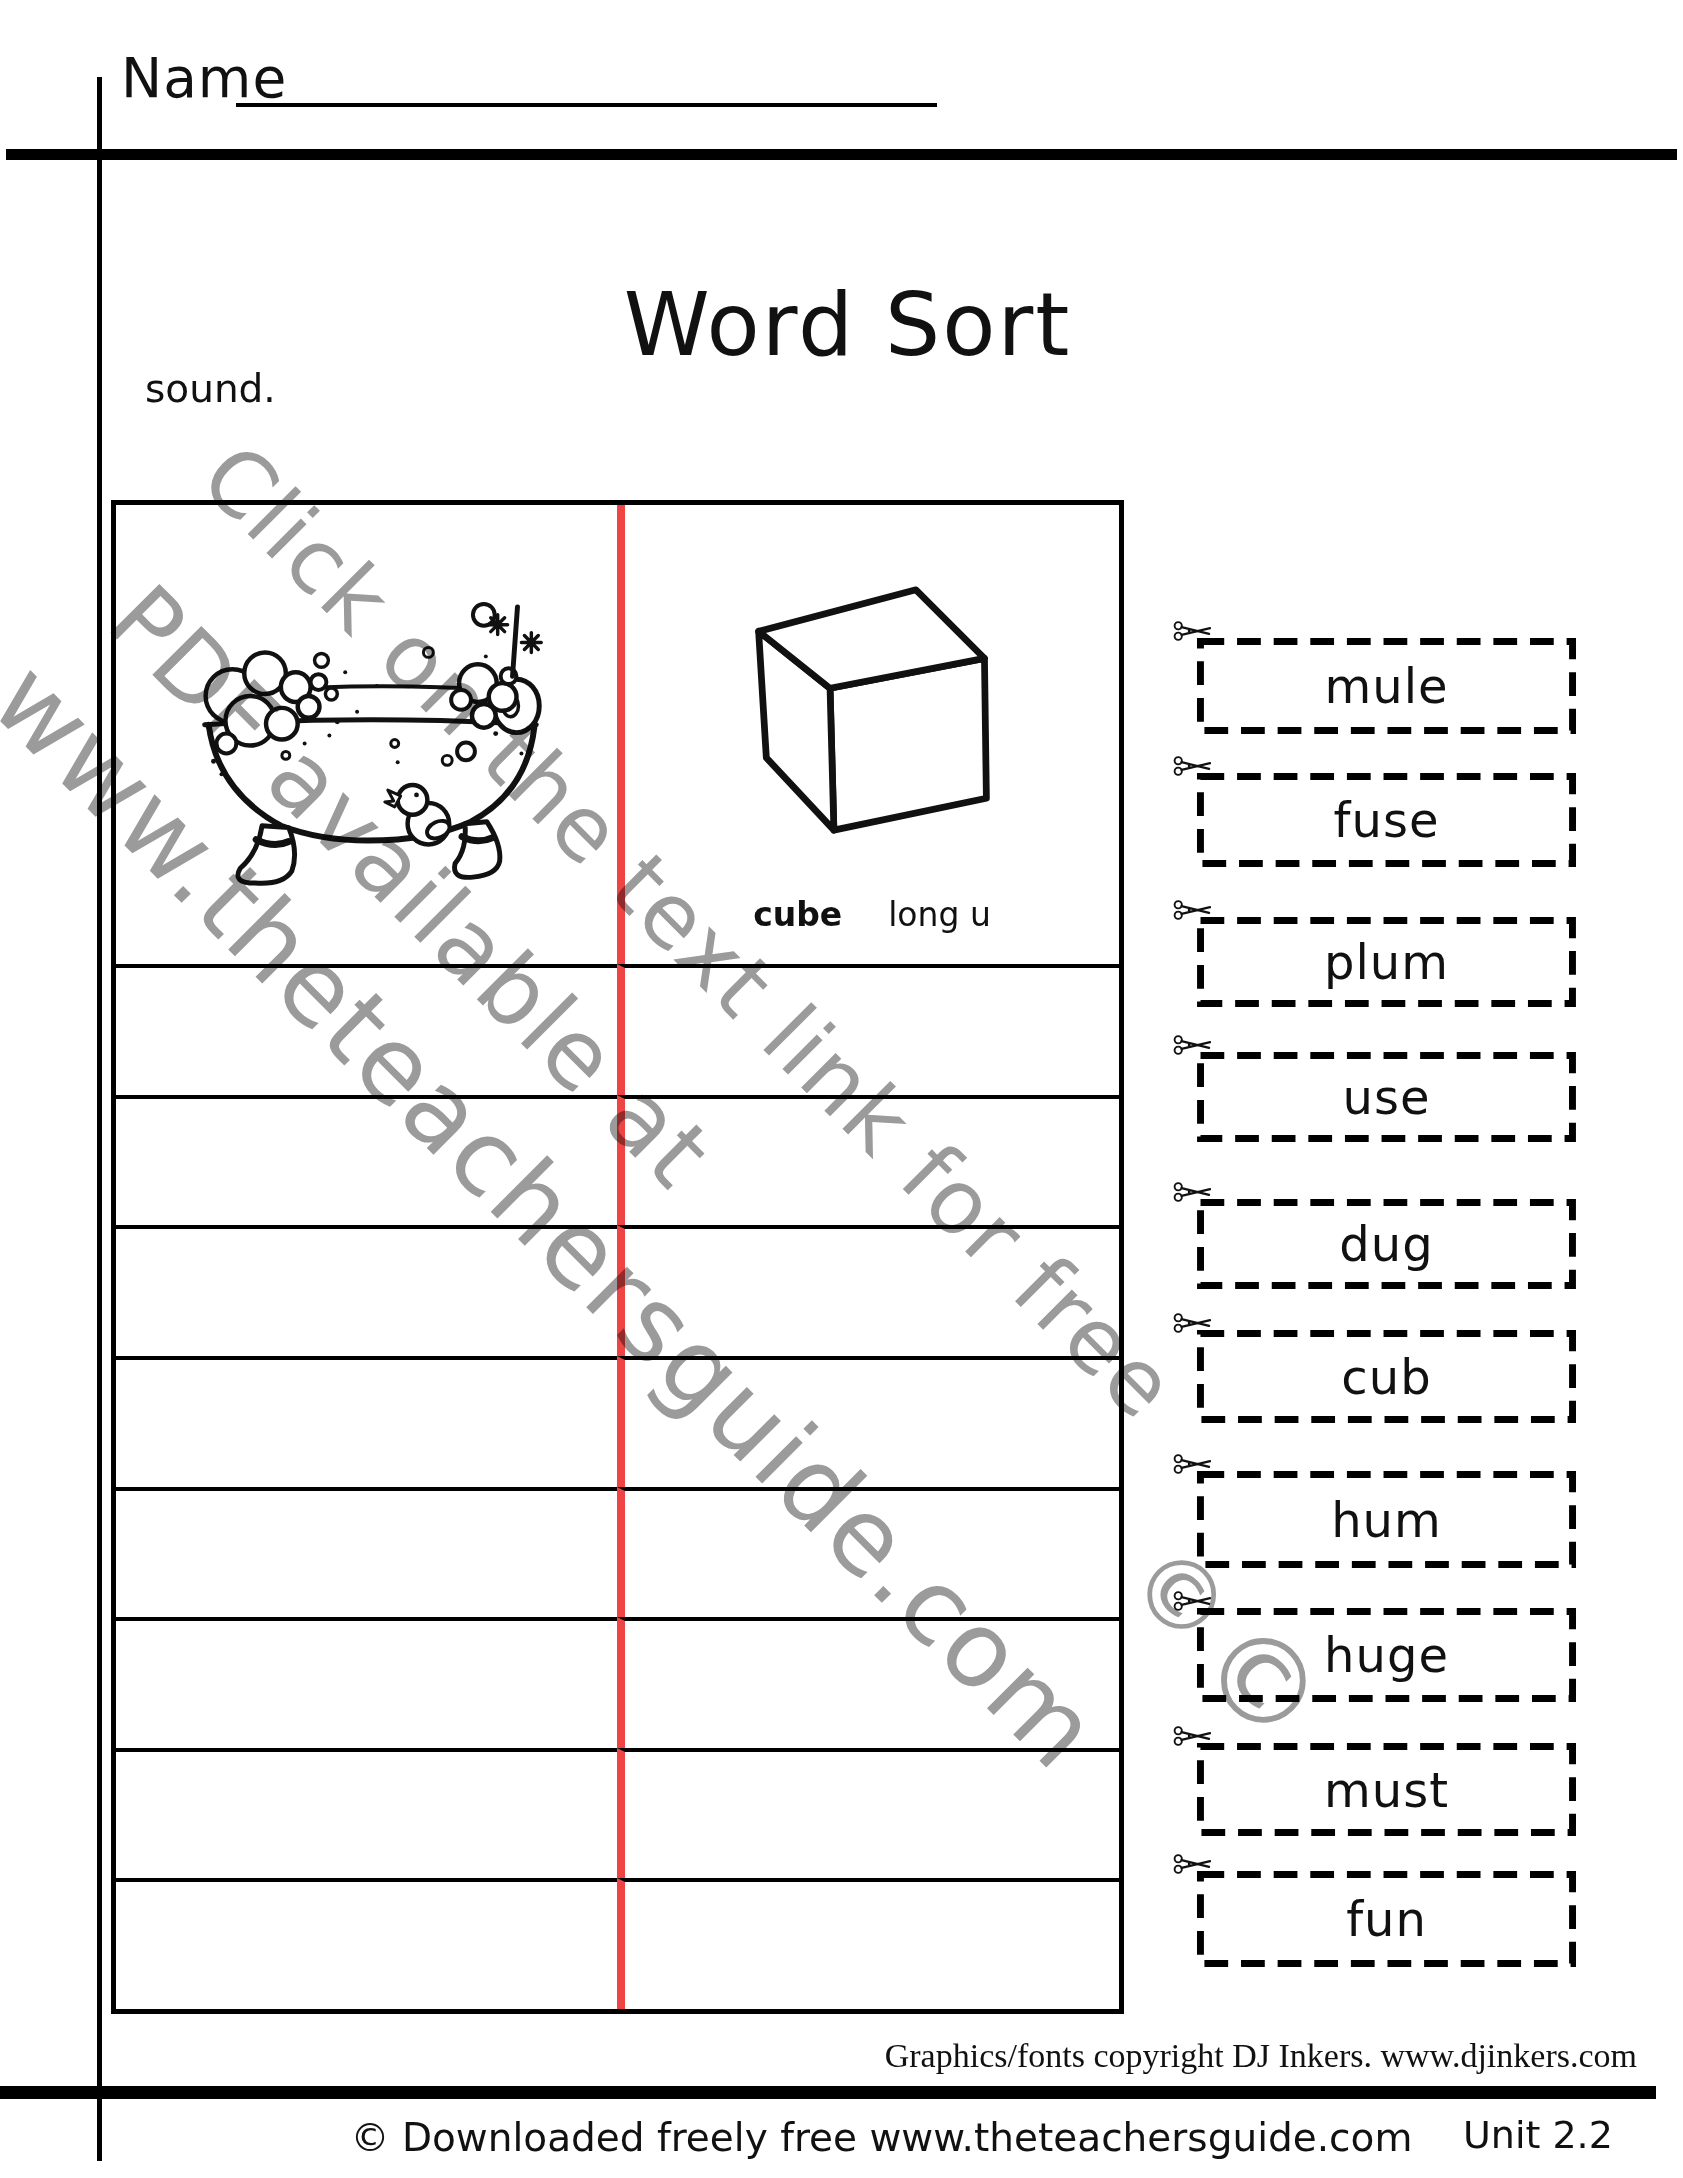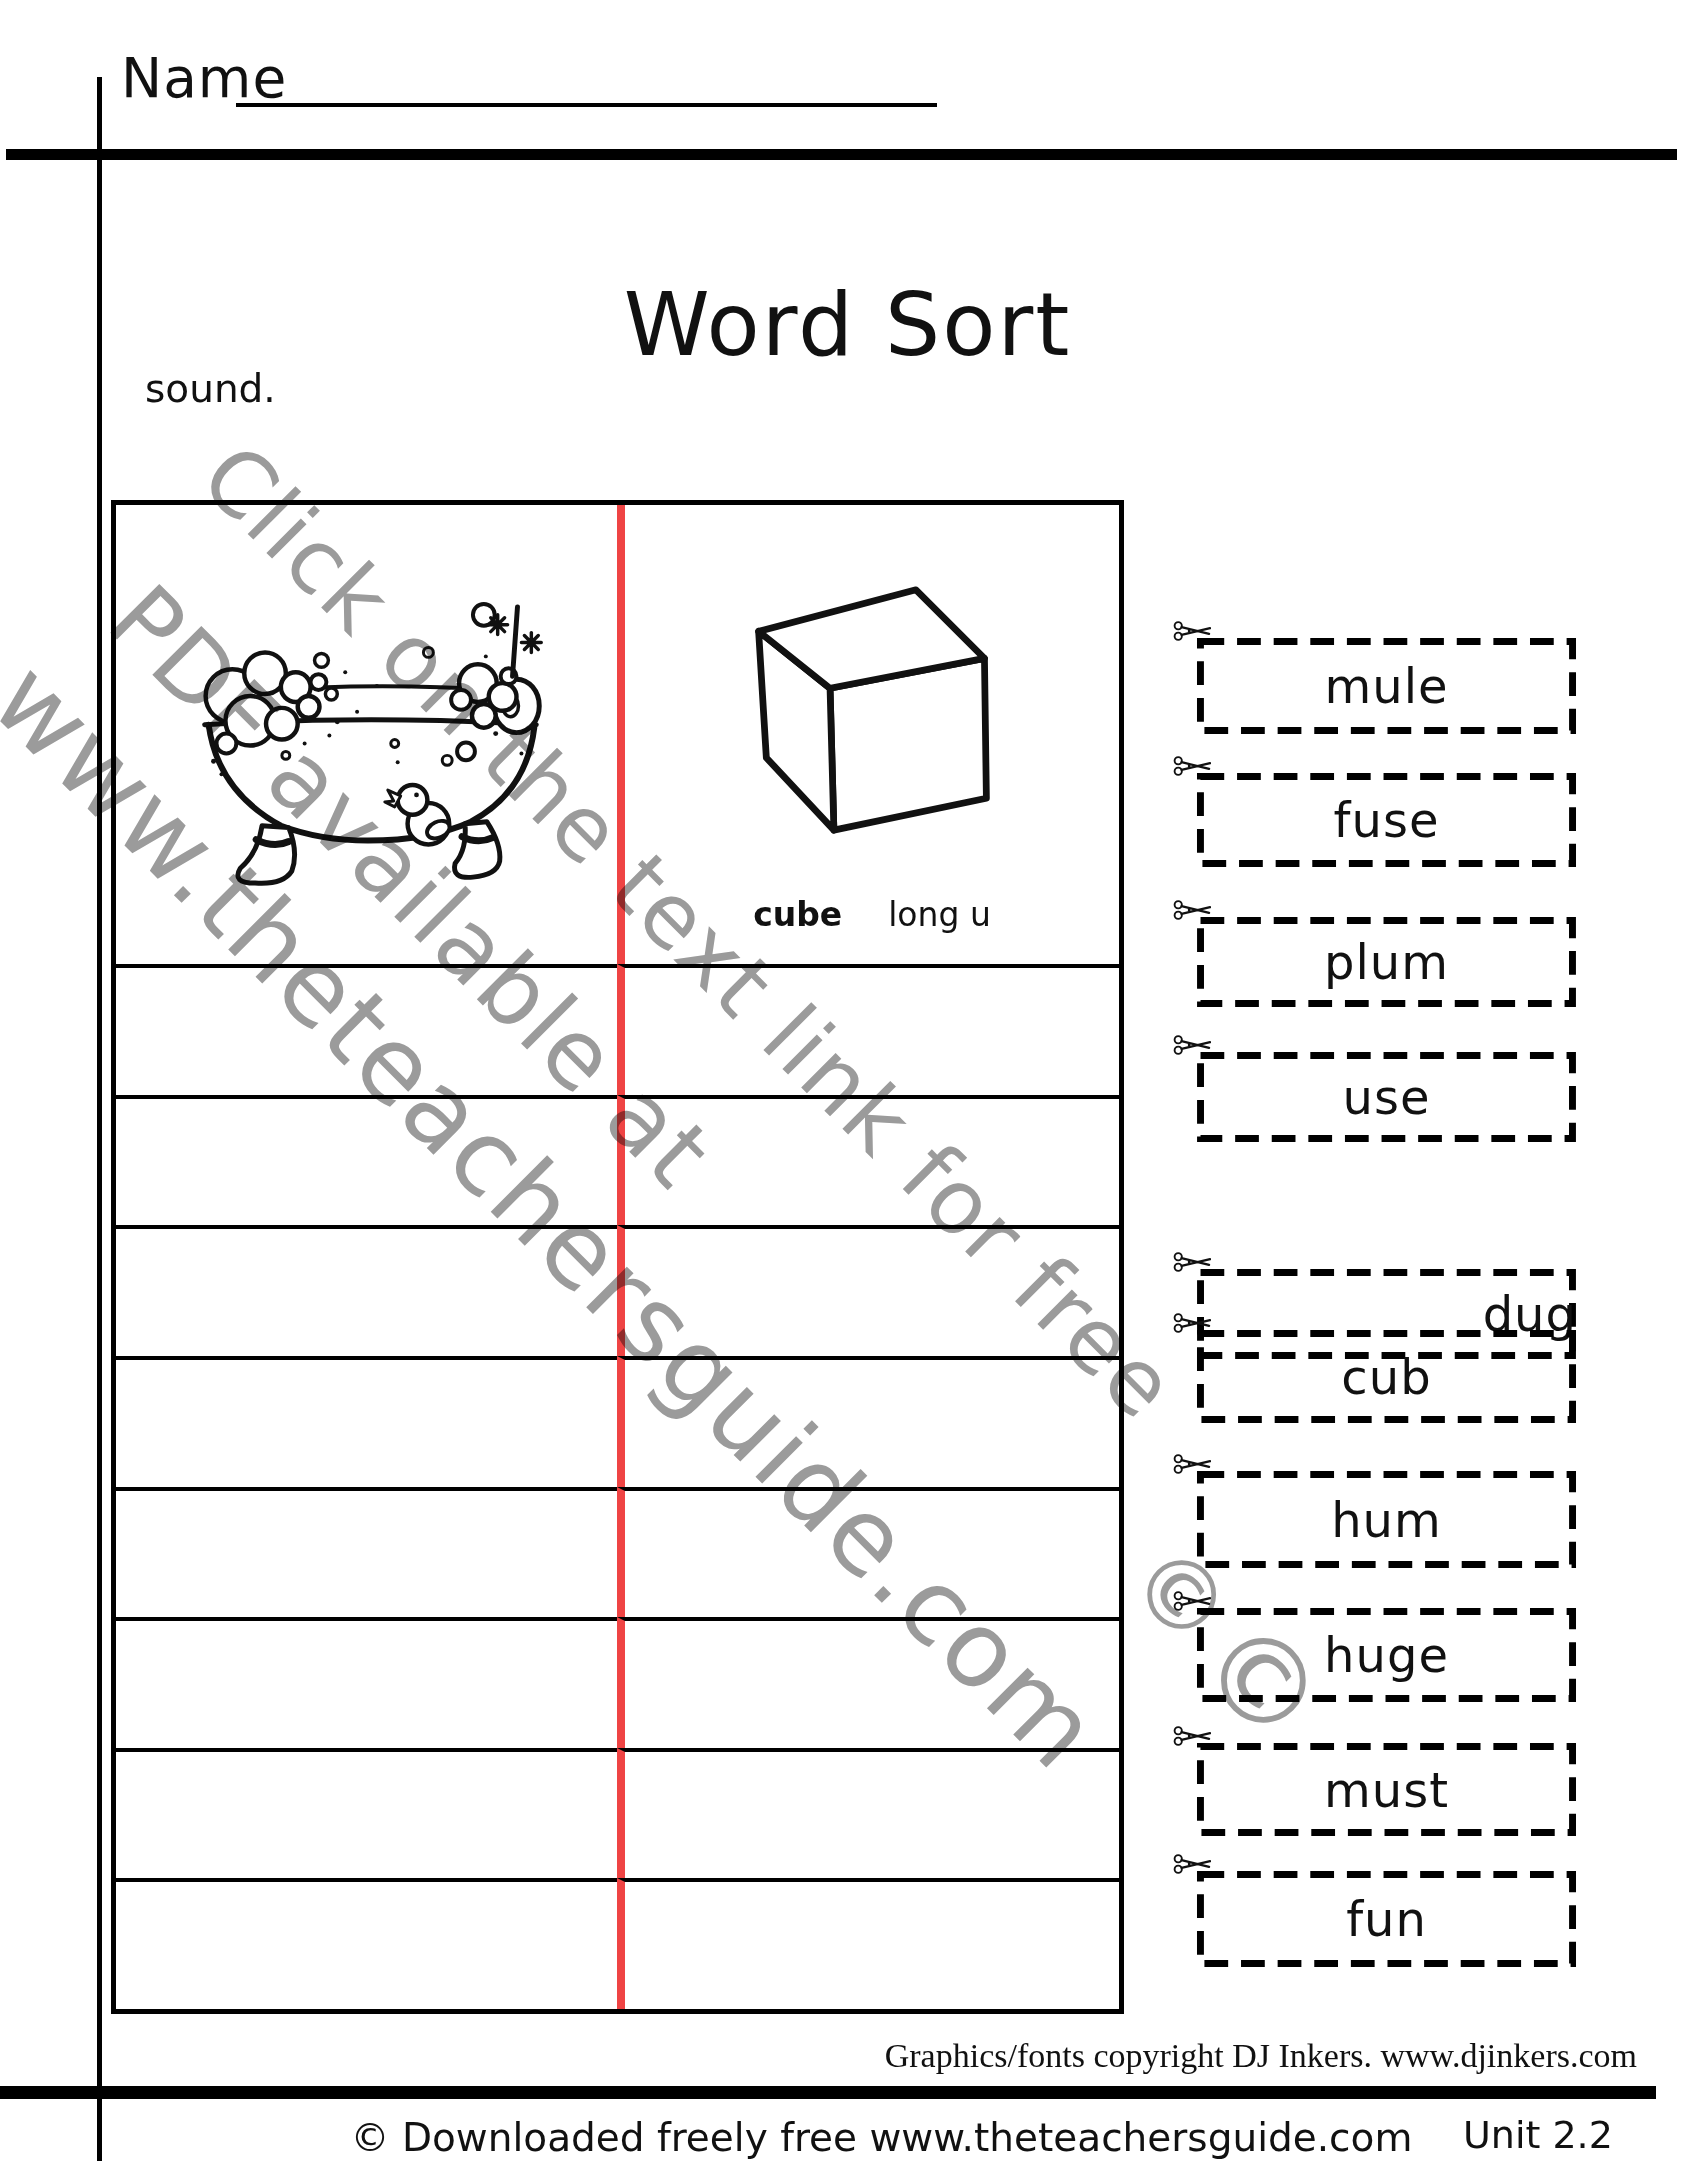--- a/index.html
+++ b/index.html
@@ -201,21 +201,21 @@
           <circle cx="5.5" cy="17.5" r="3.8" fill="none" stroke="#111" stroke-width="2"></circle>
           <path d="M9 8 L38 15" stroke="#111" stroke-width="2.4" stroke-linecap="round" fill="none"></path>
           <path d="M9 16 L39 9" stroke="#111" stroke-width="2.4" stroke-linecap="round" fill="none"></path>
           <circle cx="17" cy="12" r="1.5" fill="#111"></circle>
         </svg>
         <svg class="dash" width="381" height="92" viewBox="0 0 385 93">
           <rect x="4.5" y="4.5" width="376" height="84" fill="none" stroke="#000" stroke-width="7" stroke-dasharray="24 13"></rect>
         </svg>
         <span class="cw">use</span>
       </div>
-      <div class="card" style="top: 1268px; height: 92px; justify-content: flex-end;">
+      <div class="card" style="top: 1198px; height: 92px;">
         <svg class="scis" viewBox="0 0 40 24">
           <circle cx="5.5" cy="6.5" r="3.8" fill="none" stroke="#111" stroke-width="2"></circle>
           <circle cx="5.5" cy="17.5" r="3.8" fill="none" stroke="#111" stroke-width="2"></circle>
           <path d="M9 8 L38 15" stroke="#111" stroke-width="2.4" stroke-linecap="round" fill="none"></path>
           <path d="M9 16 L39 9" stroke="#111" stroke-width="2.4" stroke-linecap="round" fill="none"></path>
           <circle cx="17" cy="12" r="1.5" fill="#111"></circle>
         </svg>
         <svg class="dash" width="381" height="92" viewBox="0 0 385 93">
           <rect x="4.5" y="4.5" width="376" height="84" fill="none" stroke="#000" stroke-width="7" stroke-dasharray="24 13"></rect>
         </svg>

